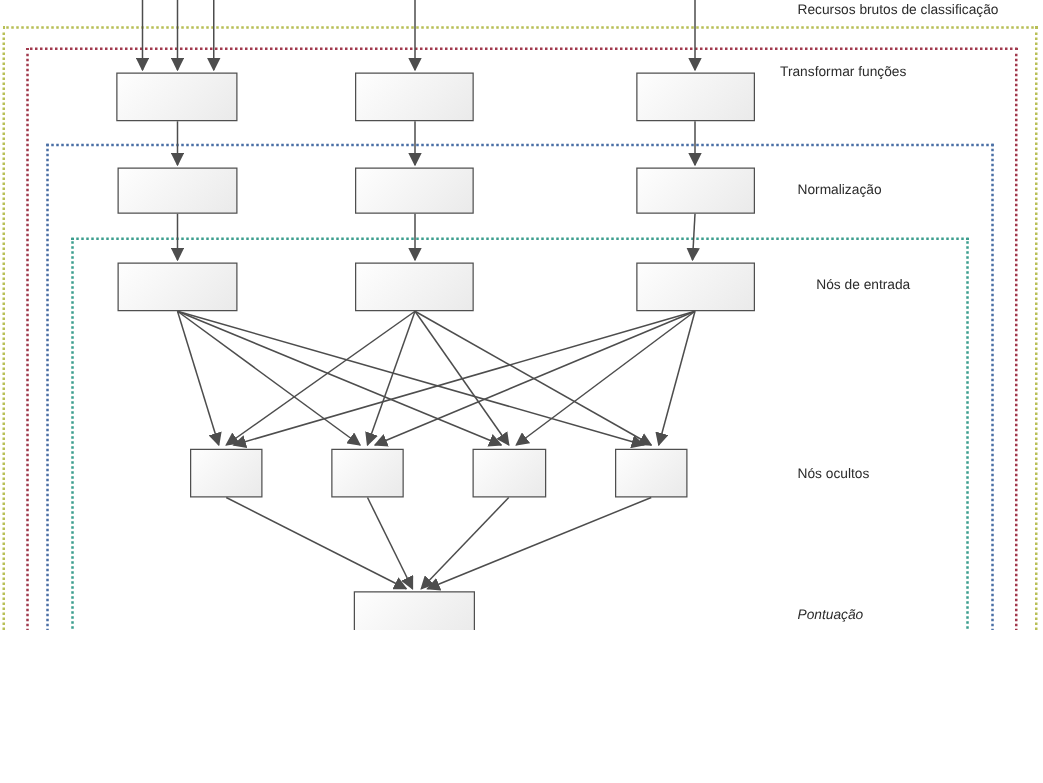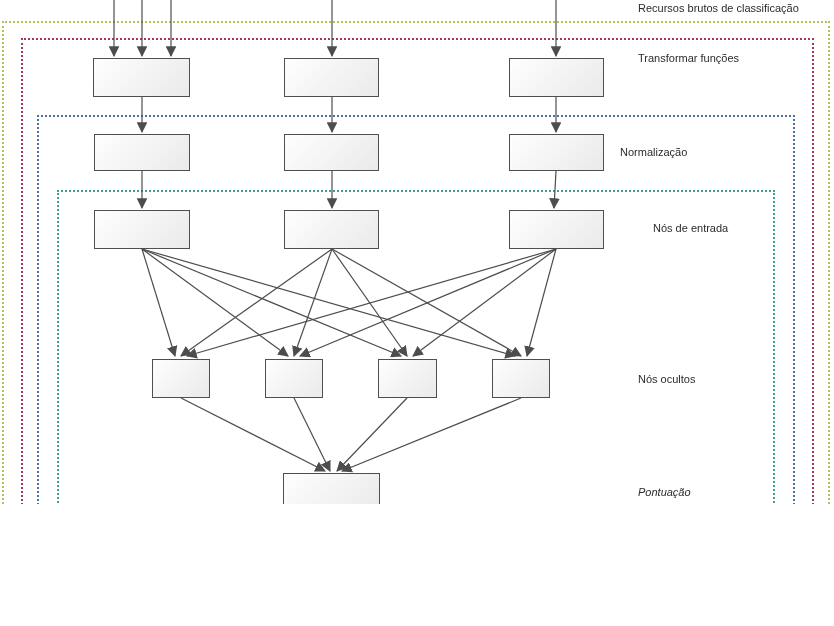--- a/index.html
+++ b/index.html
@@ -103,19 +103,19 @@
   <div class="node-box" style="left:509px;top:210px;width:95px;height:39px;"></div>
 
   <div class="node-box" style="left:152px;top:359px;width:58px;height:39px;"></div>
   <div class="node-box" style="left:265px;top:359px;width:58px;height:39px;"></div>
   <div class="node-box" style="left:378px;top:359px;width:59px;height:39px;"></div>
   <div class="node-box" style="left:492px;top:359px;width:58px;height:39px;"></div>
 
   <div class="node-box" style="left:283px;top:473px;width:97px;height:38px;"></div>
 
   <div class="diagram-label" style="left:638px;top:2px;">Recursos brutos de classificação</div>
-  <div class="diagram-label" style="left:638px;top:52px;">Transformar funções</div>
-  <div class="diagram-label" style="left:620px;top:146px;">Normalização</div>
+  <div class="diagram-label" style="left:624px;top:52px;">Transformar funções</div>
+  <div class="diagram-label" style="left:638px;top:146px;">Normalização</div>
   <div class="diagram-label" style="left:638px;top:222px;padding-left:15px;">Nós de entrada</div>
   <div class="diagram-label" style="left:638px;top:373px;text-align:center;">Nós ocultos</div>
   <div class="diagram-label" style="left:638px;top:486px;font-style:italic;">Pontuação</div>
 
 </div>
 
 </body></html>

